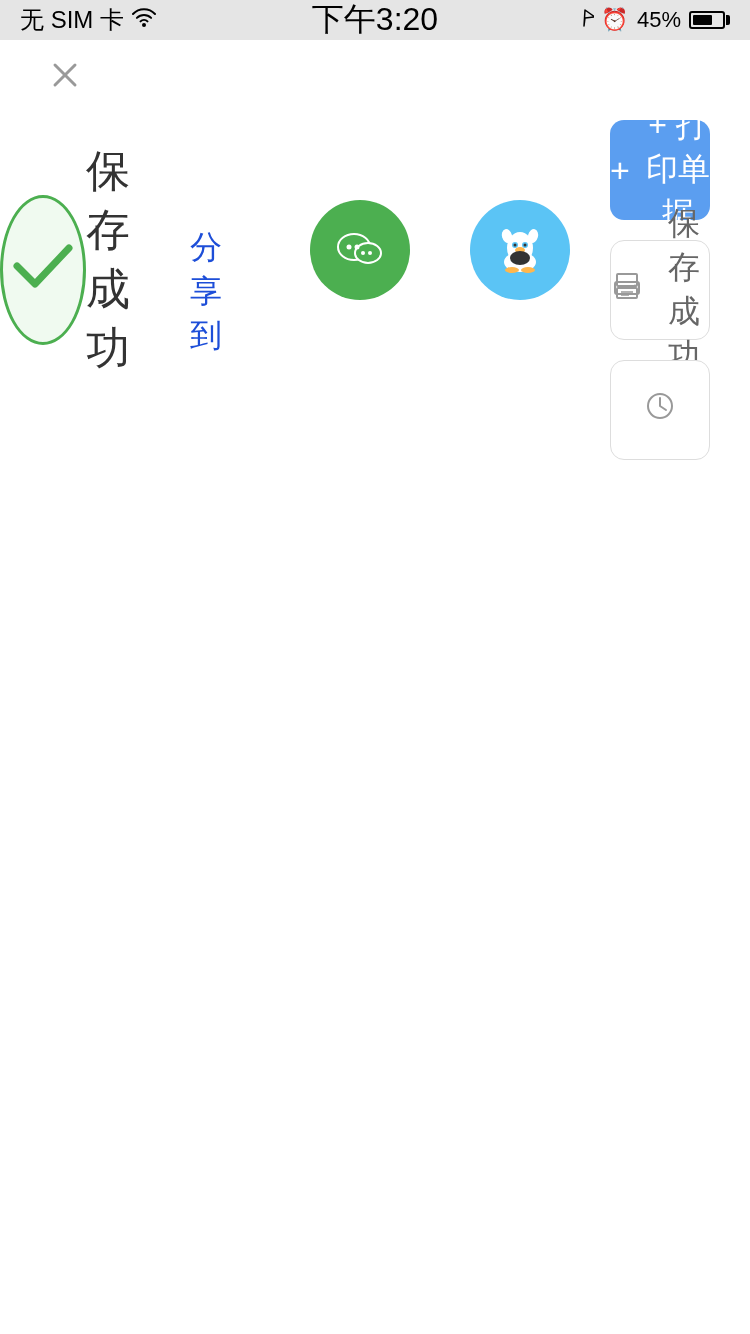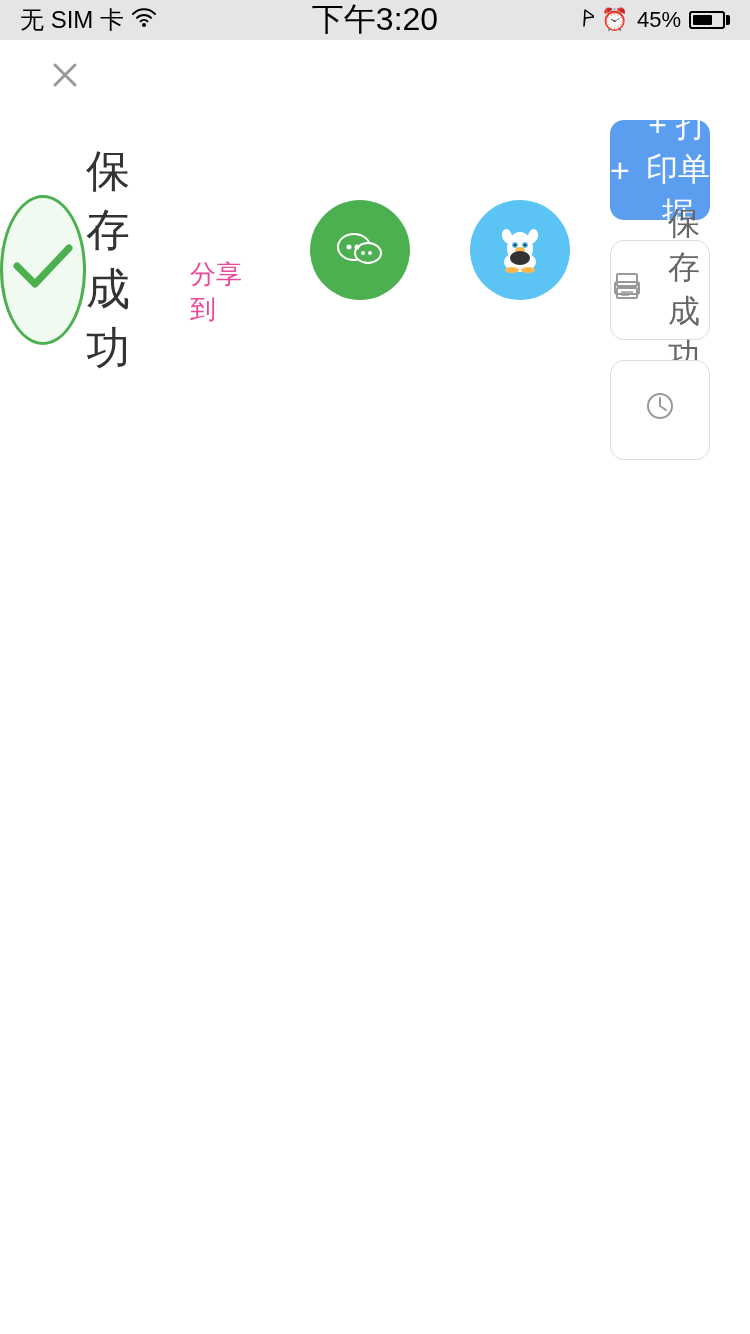--- a/index.html
+++ b/index.html
@@ -118,22 +118,22 @@
       margin-bottom: 40px;
     }
 
     .divider-line {
       flex: 1;
       height: 1px;
       background: #e0e0e0;
     }
 
     .share-label {
-      font-size: 26px;
-      color: #ec4899;
+      font-size: 32px;
+      color: #1d4ed8;
       padding: 0 20px;
       margin-top: 44px;
     }
 
     
     .share-icons {
       display: flex;
       gap: 60px;
       margin-bottom: 80px;
     }

